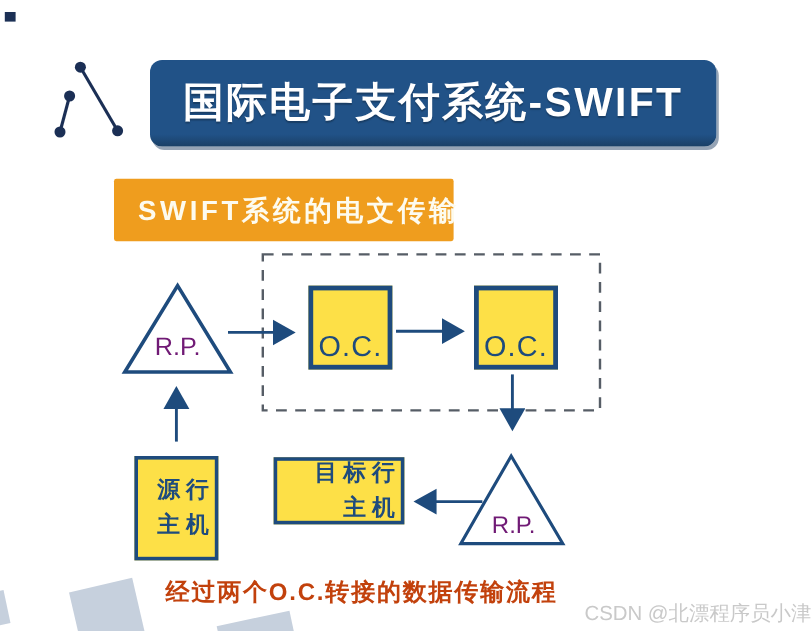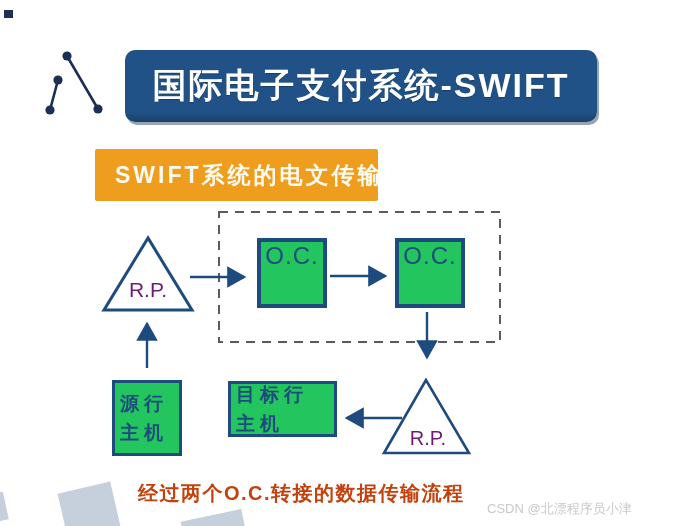--- a/index.html
+++ b/index.html
@@ -40,47 +40,47 @@
   }
   .subbanner-title{
     color:#fdfbef;font-size:23px;font-weight:bold;letter-spacing:3px;white-space:nowrap;
   }
 
   
   .diagram-svg{left:0;top:0;width:677px;height:526px;}
 
   
   .node-box{
-    border:3px solid #1e4b7d;background:#22c55e;
-    display:flex;align-items:flex-start;justify-content:center;
+    border:3px solid #1e4b7d;background:#fde047;
+    display:flex;align-items:flex-end;justify-content:center;
     box-sizing:border-box;color:#1e4b7d;
   }
   .oc1{left:257px;top:238px;width:70px;height:70px;border-width:4px;}
   .oc2{left:395px;top:238px;width:70px;height:70px;border-width:4px;}
   .oc-label{font-size:24px;letter-spacing:1px;color:#1e4b7d;}
 
   .host{flex-direction:column;font-size:19px;font-weight:bold;line-height:29px;text-align:center;}
-  .source-host{left:112px;top:380px;width:70px;height:76px;}
+  .source-host{left:112px;top:380px;width:70px;height:87px;font-family:Liberation Mono, monospace;}
   .target-host{left:228px;top:381px;width:109px;height:56px;}
   .host-line{letter-spacing:5px;text-indent:5px;white-space:nowrap;}
 
   
   .tri-label{color:#701a75;text-align:center;white-space:nowrap;}
   .rp-top-label{left:113px;top:278px;width:70px;font-size:21px;}
   .rp-bottom-label{left:399px;top:427px;width:58px;font-size:20px;}
 
   
   .caption{
     left:138px;top:480px;width:340px;
     color:#c2410c;font-size:20px;font-weight:bold;letter-spacing:1.5px;white-space:nowrap;
   }
 
   
   .watermark{
-    left:487px;top:500px;color:#c9c9c9;font-size:13px;white-space:nowrap;
+    left:487px;top:500px;color:#c9c9c9;font-size:17px;white-space:nowrap;
   }
 
   
   .decor{background:#c6d0dd;}
   .decor-1{left:62px;top:487px;width:54px;height:46px;transform:rotate(-13deg);}
   .decor-2{left:183px;top:515px;width:62px;height:30px;transform:rotate(-12deg);}
   .decor-3{left:-9px;top:493px;width:15px;height:28px;transform:rotate(-12deg);}
 </style>
 </head>
 <body>

